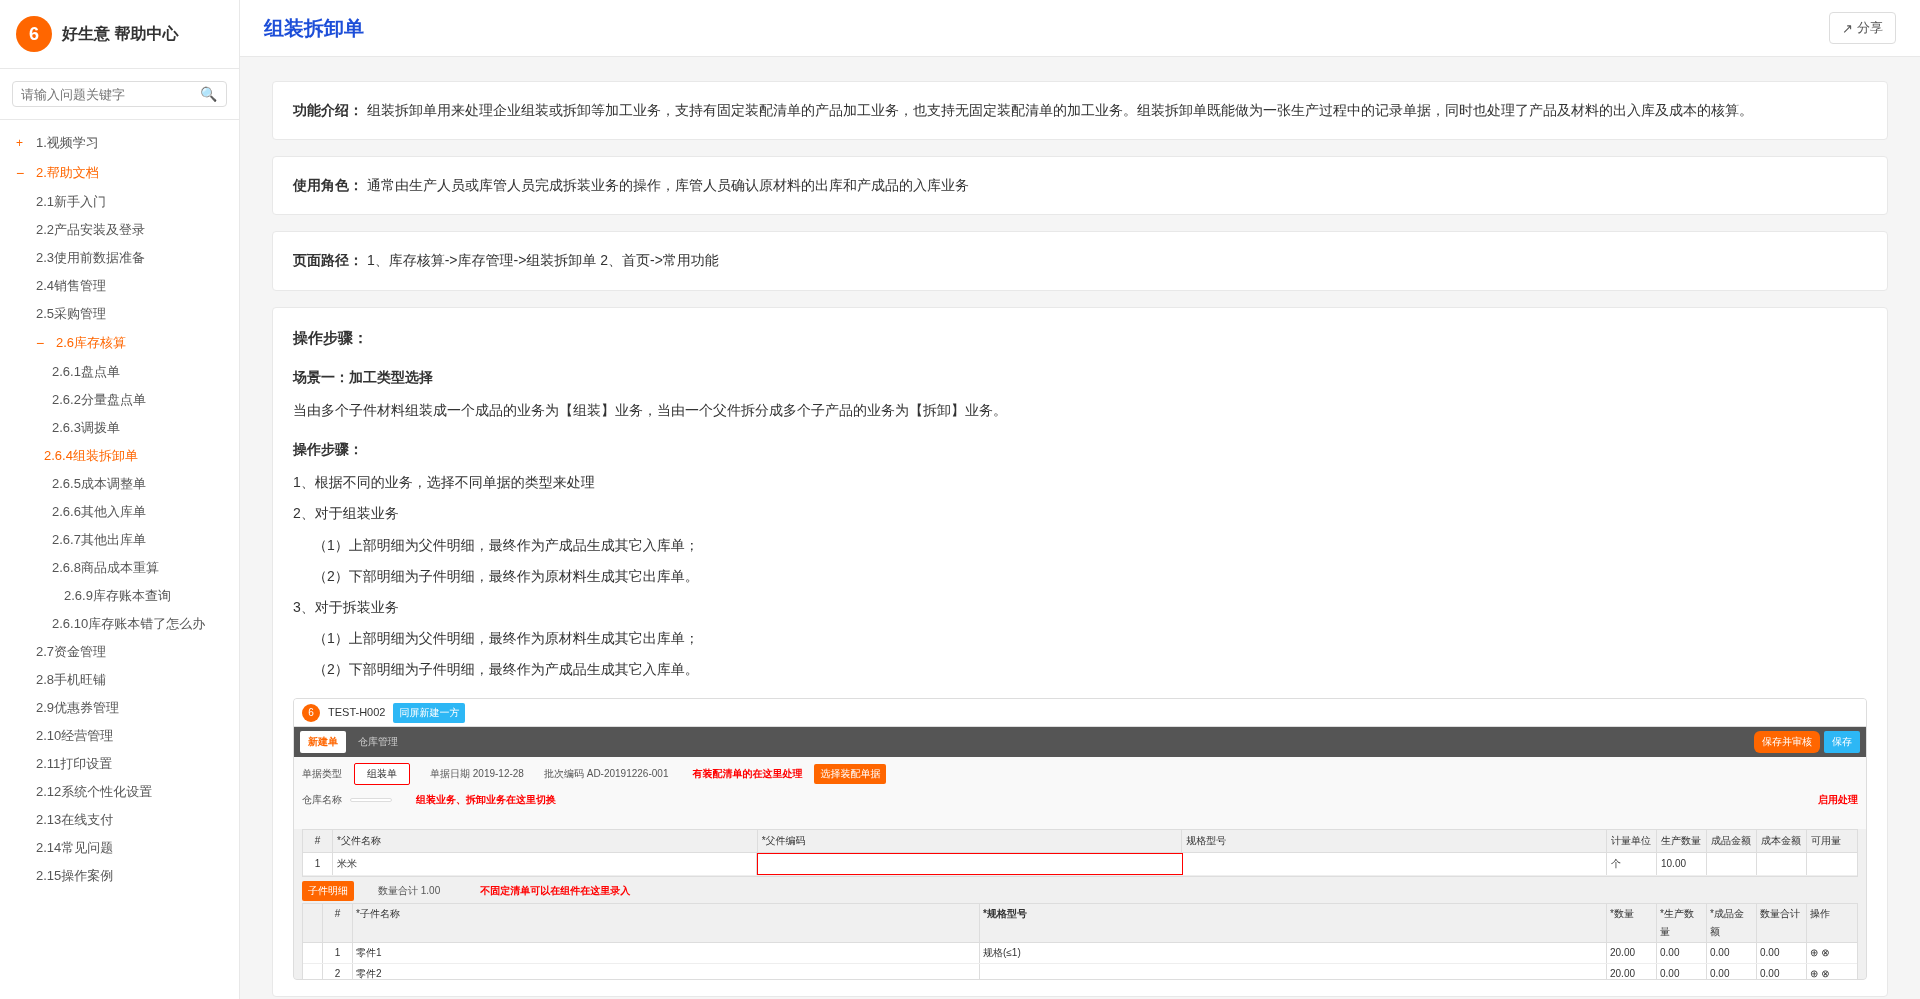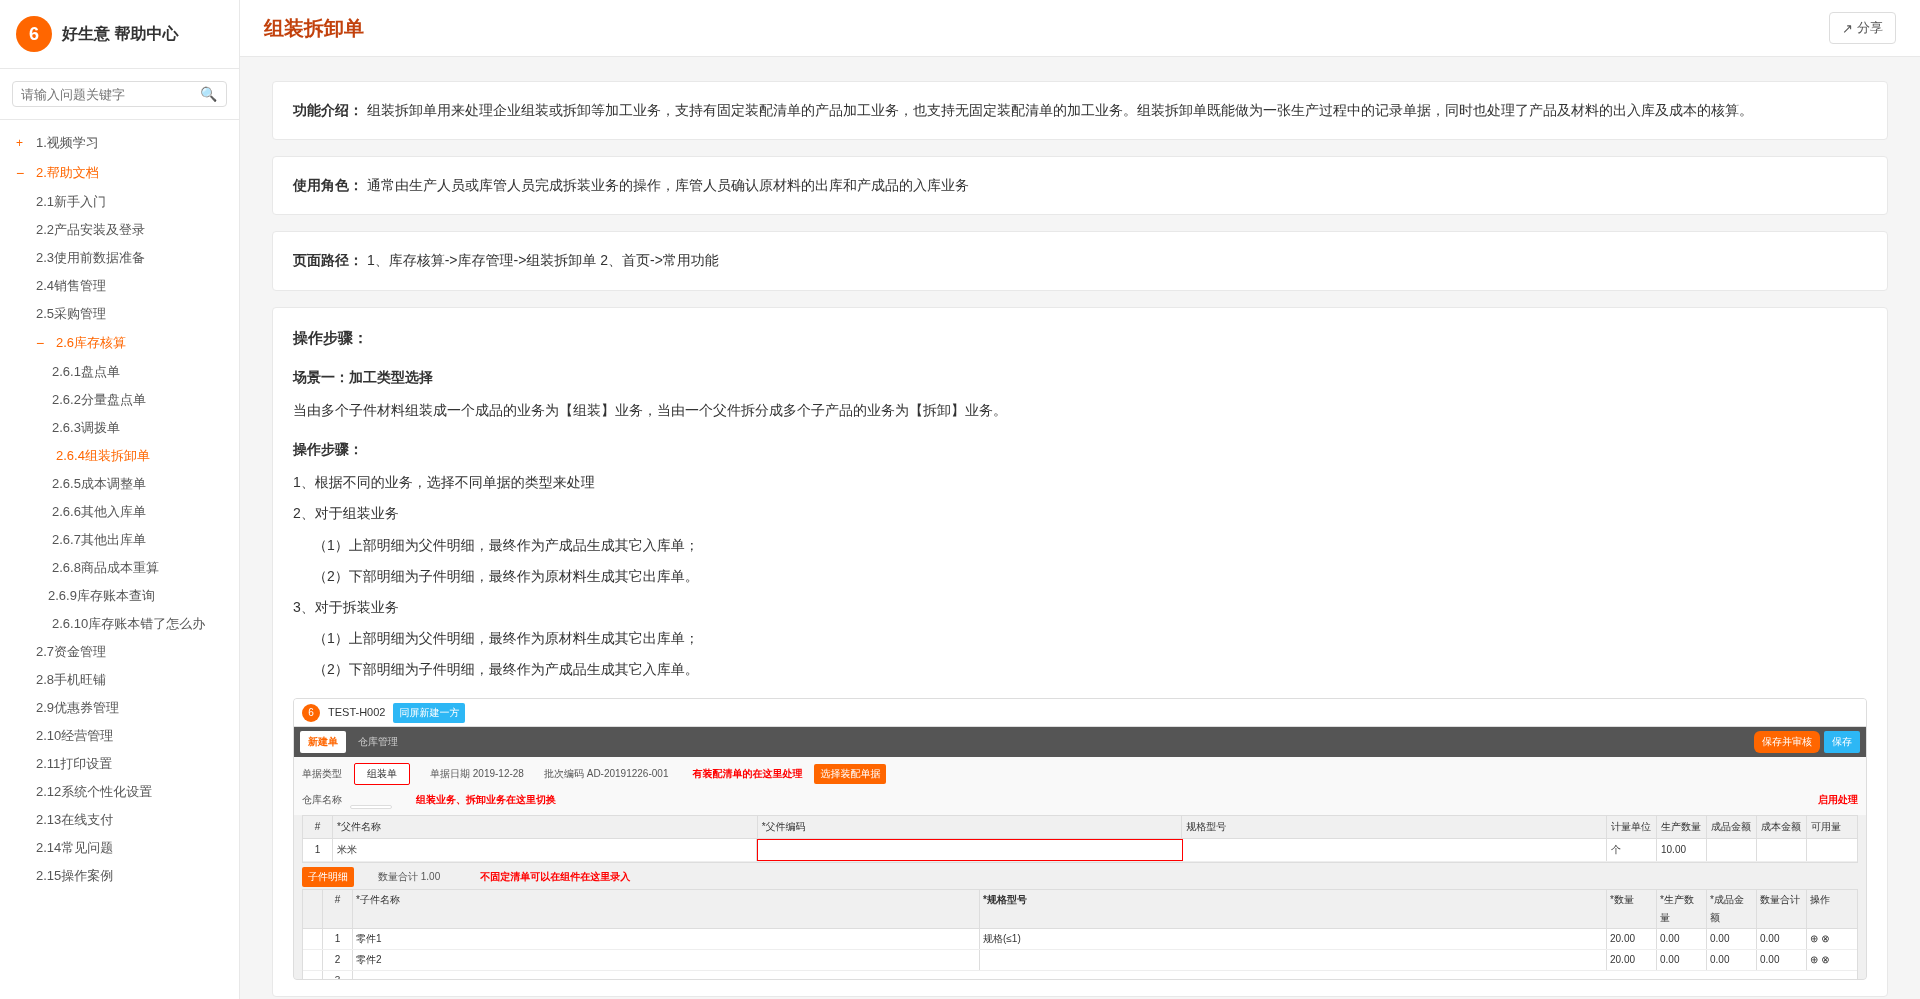--- a/index.html
+++ b/index.html
@@ -76,21 +76,21 @@
       overflow: hidden;
     }
 
     
     .top-header {
       background: #fff;
       border-bottom: 1px solid #e8e8e8;
       padding: 12px 24px;
       display: flex; align-items: center; justify-content: space-between;
     }
-    .page-title { font-size: 20px; font-weight: bold; color: #c2410c; }
+    .page-title { font-size: 20px; font-weight: bold; color: #1d4ed8; }
     .share-btn {
       display: flex; align-items: center; gap: 4px;
       padding: 6px 12px; border: 1px solid #ddd; border-radius: 4px;
       background: #fff; cursor: pointer; font-size: 13px; color: #555;
     }
 
     
     .content-area {
       flex: 1;
       overflow-y: auto;
@@ -180,26 +180,26 @@
     <span class="nav-sub-item">2.5采购管理</span>
 
     <div class="nav-category active" style="padding-left:36px;">
       <span class="minus-icon">−</span>
       <span>2.6库存核算</span>
     </div>
 
     <span class="nav-sub-item" style="padding-left:52px;">2.6.1盘点单</span>
     <span class="nav-sub-item" style="padding-left:52px;">2.6.2分量盘点单</span>
     <span class="nav-sub-item" style="padding-left:52px;">2.6.3调拨单</span>
-    <span class="nav-sub-item active" style="padding-left:44px;margin-left:12px;">2.6.4组装拆卸单</span>
+    <span class="nav-sub-item active" style="padding-left:44px;">2.6.4组装拆卸单</span>
     <span class="nav-sub-item" style="padding-left:52px;">2.6.5成本调整单</span>
     <span class="nav-sub-item" style="padding-left:52px;">2.6.6其他入库单</span>
     <span class="nav-sub-item" style="padding-left:52px;">2.6.7其他出库单</span>
     <span class="nav-sub-item" style="padding-left:52px;">2.6.8商品成本重算</span>
-    <span class="nav-sub-item" style="padding-left:48px;">2.6.9库存账本查询</span>
+    <span class="nav-sub-item" style="padding-left:64px;">2.6.9库存账本查询</span>
     <span class="nav-sub-item" style="padding-left:52px;">2.6.10库存账本错了怎么办</span>
 
     <span class="nav-sub-item">2.7资金管理</span>
     <span class="nav-sub-item">2.8手机旺铺</span>
     <span class="nav-sub-item">2.9优惠券管理</span>
     <span class="nav-sub-item">2.10经营管理</span>
     <span class="nav-sub-item">2.11打印设置</span>
     <span class="nav-sub-item">2.12系统个性化设置</span>
     <span class="nav-sub-item">2.13在线支付</span>
     <span class="nav-sub-item">2.14常见问题</span>
@@ -272,21 +272,21 @@
             <div style="display:flex; gap:12px; align-items:center; margin-bottom:6px; flex-wrap:wrap;">
               <span style="font-size:10px; color:#555;">单据类型</span>
               <span style="border:1px solid #f00; background:#fff; padding:1px 12px; font-size:10px; border-radius:2px;">组装单</span>
               <span style="font-size:10px; color:#555; margin-left:8px;">单据日期 2019-12-28</span>
               <span style="font-size:10px; color:#555; margin-left:8px;">批次编码 AD-20191226-001</span>
 
               <span style="color:#f00; font-size:10px; font-weight:bold; margin-left:12px;">有装配清单的在这里处理</span>
               <span style="background:#f60; color:#fff; padding:1px 6px; border-radius:2px; font-size:10px;">选择装配单据</span>
             </div>
 
-            <div style="display:flex; align-items:flex-end; gap:8px; margin-bottom:0;">
+            <div style="display:flex; align-items:center; gap:8px; margin-bottom:14px;">
               <span style="font-size:10px; color:#555;">仓库名称</span>
               <span style="border:1px solid #ddd; background:#fff; padding:1px 20px; font-size:10px; border-radius:2px;"></span>
               <span style="color:#f00; font-size:10px; font-weight:bold; margin-left:16px;">组装业务、拆卸业务在这里切换</span>
 
               <span style="margin-left:auto; color:#f00; font-size:10px; font-weight:bold;">启用处理</span>
             </div>
           </div>
 
           <div style="background:#fff; margin:0 8px 4px 8px; border:1px solid #ddd; font-size:10px;">
             <div style="background:#f0f0f0; display:flex; border-bottom:1px solid #ddd;">

